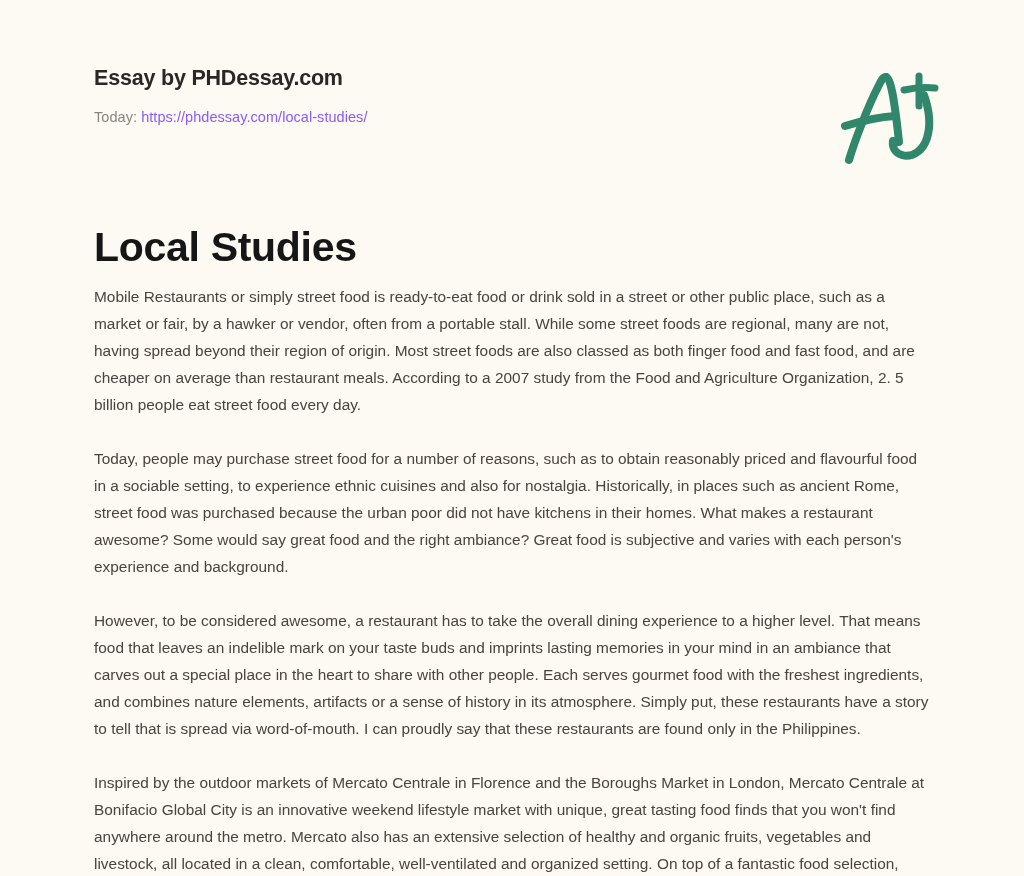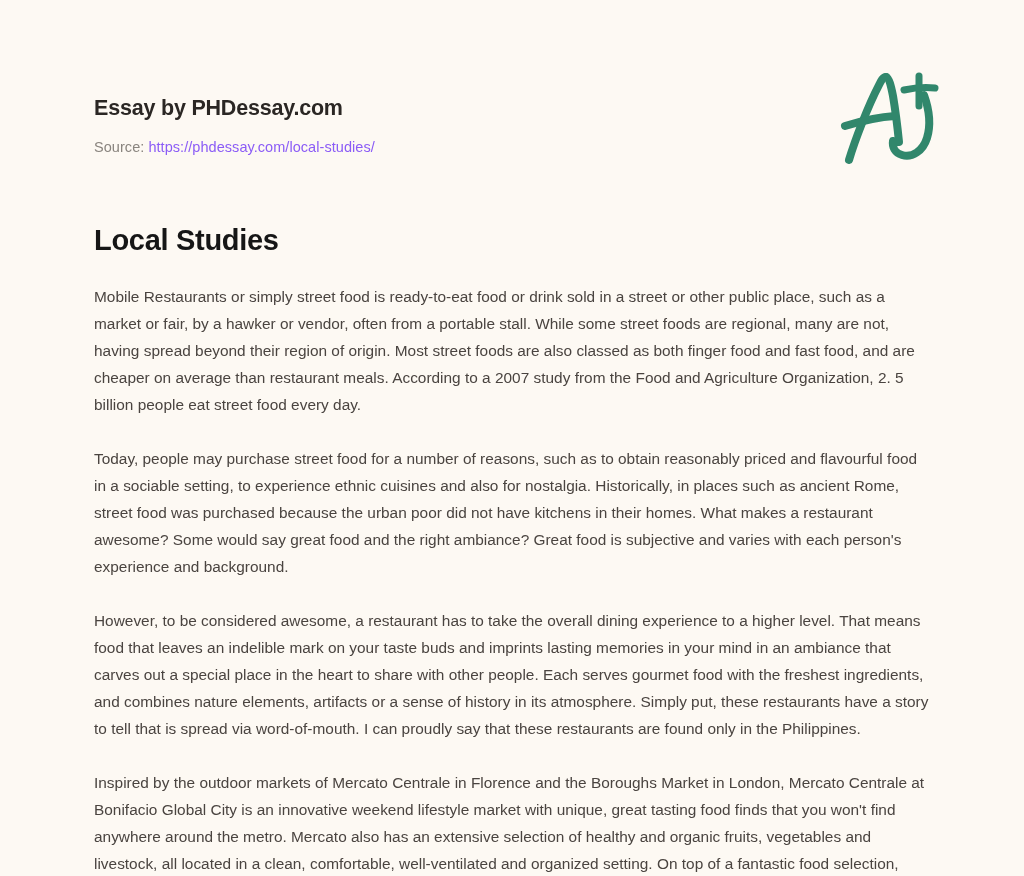--- a/index.html
+++ b/index.html
@@ -21,21 +21,20 @@
     box-sizing: border-box;
   }
 
   
   .header {
     position: absolute;
     left: 94px;
     top: 66px;
     right: 80px;
     height: 110px;
-    margin-top: 30px;
   }
   .brand-line {
     font-size: 21.5px;
     font-weight: bold;
     color: #2B2724;
     letter-spacing: -0.2px;
     line-height: 1.2;
   }
   .source-line {
     margin-top: 17px;
@@ -64,21 +63,21 @@
     display: block;
     width: 110px;
     height: 105px;
   }
 
   
   .doc-title {
     position: absolute;
     left: 94px;
     top: 224px;
-    font-size: 29px;
+    font-size: 41px;
     font-weight: bold;
     color: #161616;
     letter-spacing: -0.3px;
     line-height: 1.15;
   }
 
   
   .article {
     position: absolute;
     left: 94px;
@@ -98,21 +97,21 @@
   }
 </style>
 </head>
 <body>
 
 <div class="page">
 
   <div class="header">
     <div class="brand-line">Essay by PHDessay.com</div>
     <div class="source-line">
-      <span class="source-label">Source:</span>
+      <span class="source-label">Today:</span>
       <a class="source-url" href="#">https://phdessay.com/local-studies/</a>
     </div>
   </div>
 
   <div class="logo">
     <svg viewBox="0 0 110 105" xmlns="http://www.w3.org/2000/svg">
       <g fill="none" stroke="#31876C" stroke-linecap="round" stroke-linejoin="round">
 
         <path d="M13 98 C19 78, 32 44, 43 23 C45 19, 47 15, 50 15" stroke-width="8"></path>
 

